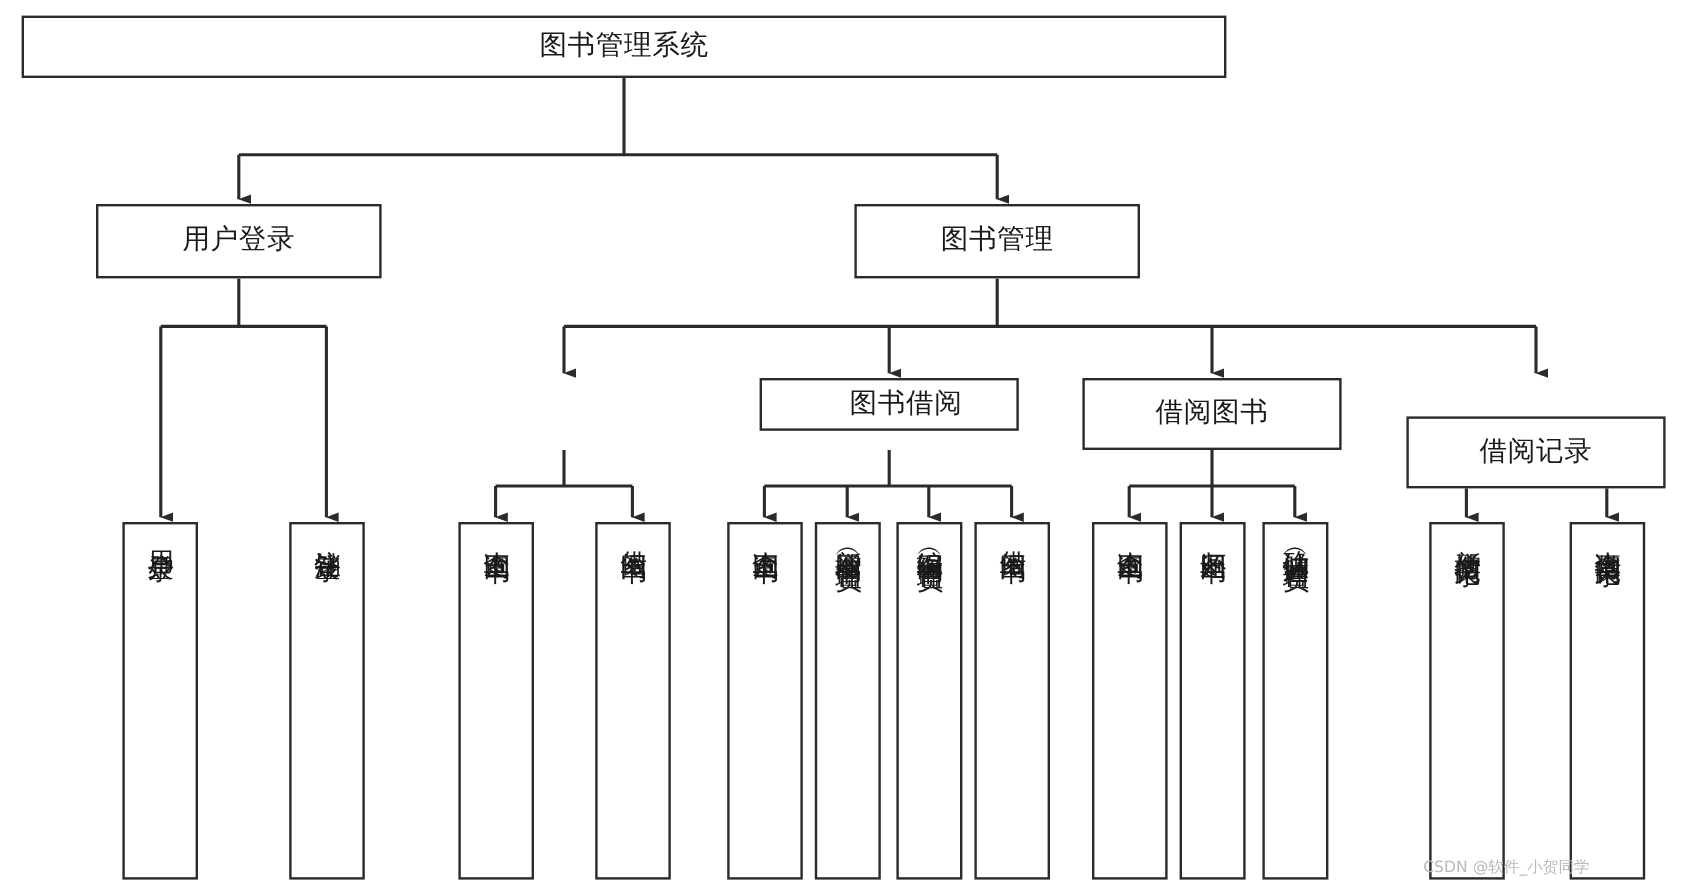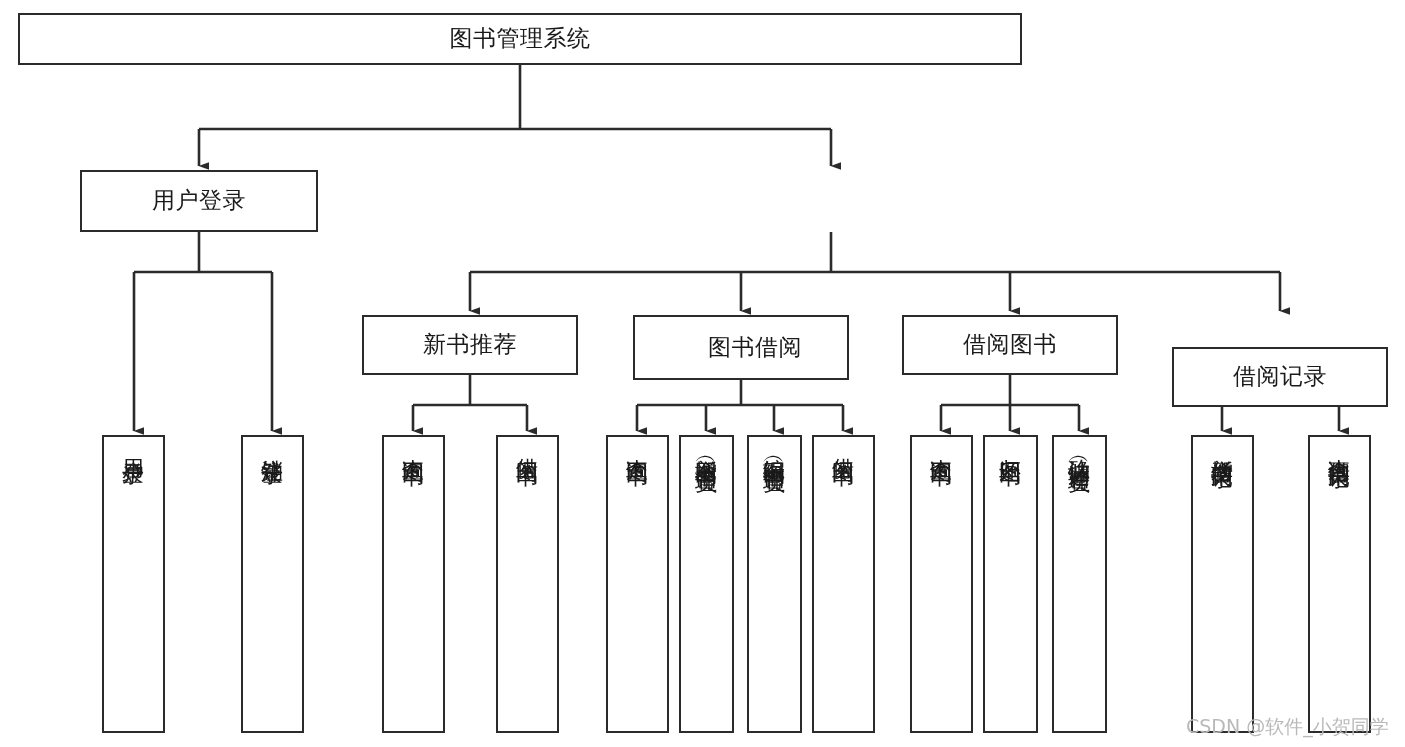--- a/index.html
+++ b/index.html
@@ -59,21 +59,21 @@
     writing-mode: vertical-rl;
     text-orientation: upright;
     font-size: 22px;
     line-height: 1.05;
     letter-spacing: 2px;
   }
   .watermark {
     position: absolute;
     left: 1186px;
     top: 714px;
-    font-size: 19px;
+    font-size: 13px;
     color: #b9b9b9;
     font-family: "DejaVu Sans", "Liberation Sans", sans-serif;
     white-space: nowrap;
     user-select: none;
   }
 </style>
 </head>
 <body>
 
 <div id="diagram-root">
@@ -128,25 +128,25 @@
     </g>
   </svg>
 
   <div class="node root horizontal" style="left:18px; top:13px; width:1004px; height:52px;">
     <span class="node-label">图书管理系统</span>
   </div>
 
   <div class="node horizontal" style="left:80px; top:170px; width:238px; height:62px;">
     <span class="node-label">用户登录</span>
   </div>
-
-  <div class="node horizontal" style="left:362px; top:315px; width:216px; height:60px;">
-    <span class="node-label">新书推荐</span>
-  </div>
-  <div class="node horizontal" style="left:633px; top:315px; width:216px; height:65px;padding-left:28px;">
+  <div class="node horizontal" style="left:712px; top:170px; width:238px; height:62px;">
+    <span class="node-label">图书管理</span>
+  </div>
+
+  <div class="node horizontal" style="left:633px; top:315px; width:216px; height:44px;padding-left:28px;">
     <span class="node-label">图书借阅</span>
   </div>
   <div class="node horizontal" style="left:902px; top:315px; width:216px; height:60px;">
     <span class="node-label">借阅图书</span>
   </div>
   <div class="node horizontal" style="left:1172px; top:315px; width:216px; height:60px;margin-top:32px;">
     <span class="node-label">借阅记录</span>
   </div>
 
   <div class="node vertical" style="left:102px; top:435px; width:63px; height:298px;">

